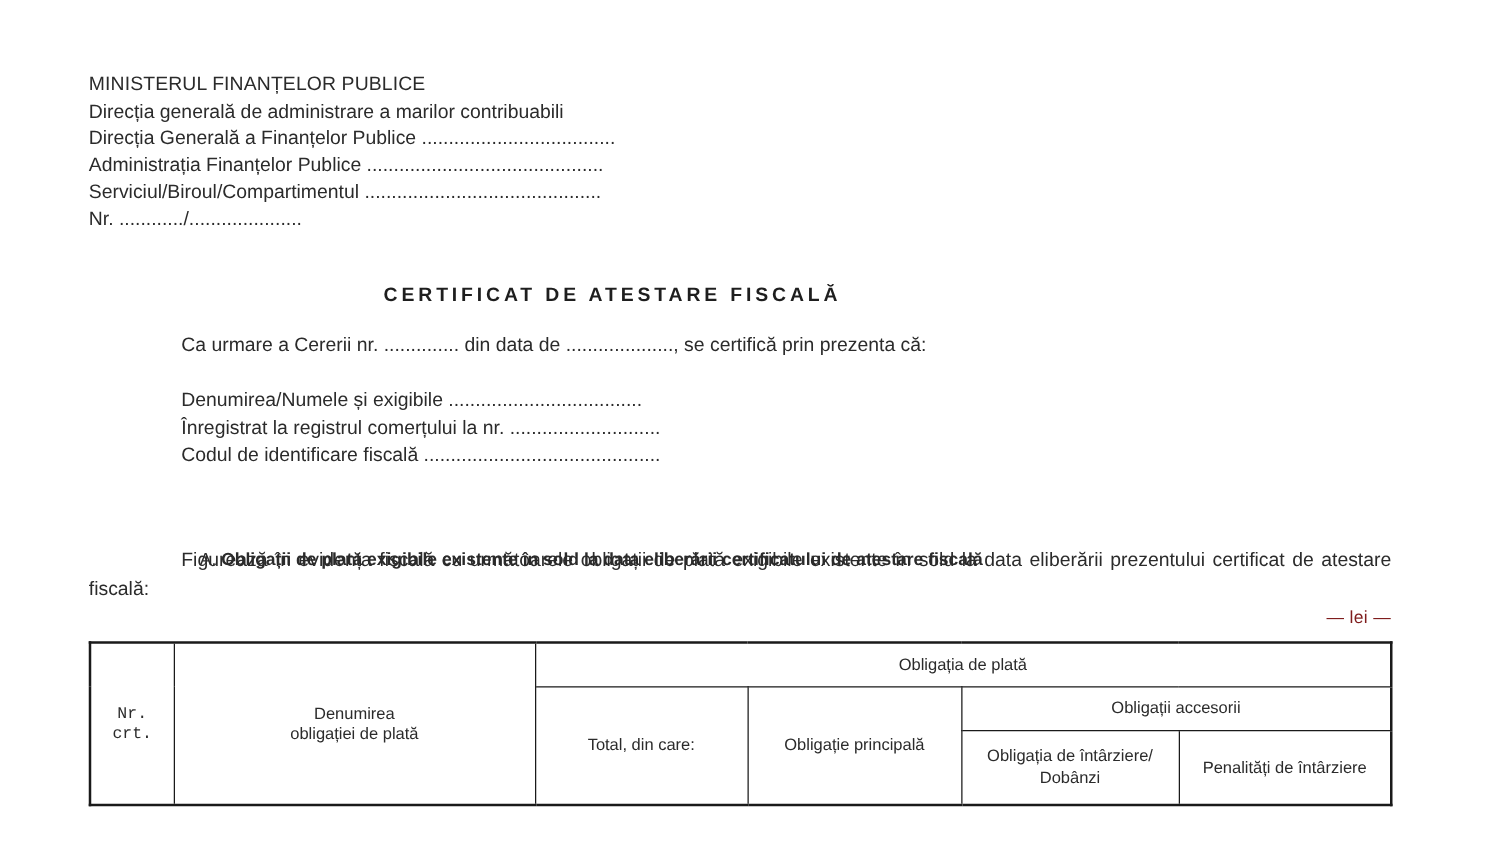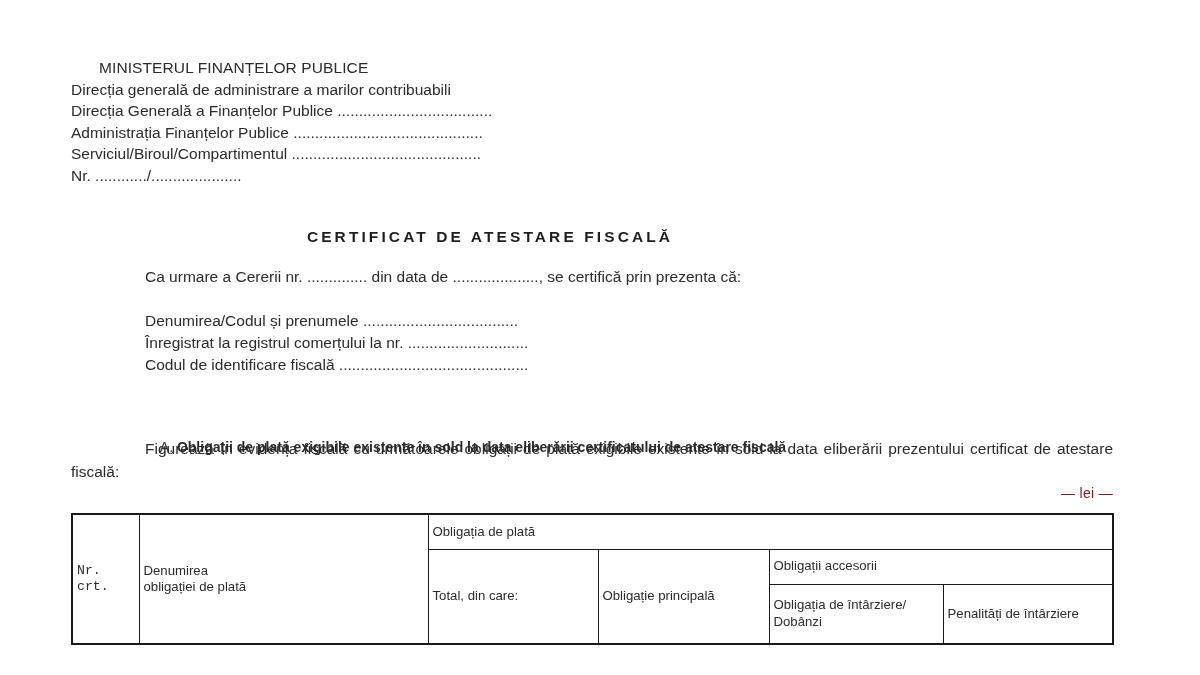--- a/index.html
+++ b/index.html
@@ -32,21 +32,20 @@
     width: 620px;
   }
   .lh-line {
     font-size: 15.5px;
     line-height: 21.6px;
     white-space: pre;
     color: #2b2b2b;
   }
   .lh-line.caps {
     letter-spacing: 0.1px;
-    margin-left: 28px;
   }
 
   
   .doc-title {
     position: absolute;
     left: 0;
     top: 228px;
     width: 980px;
     text-align: center;
     font-size: 15.5px;
@@ -127,21 +126,21 @@
     border-collapse: collapse;
     table-layout: fixed;
     background: #ffffff;
   }
   .oblig-table th {
     border: 1px solid #1a1a1a;
     font-weight: normal;
     font-size: 13.2px;
     line-height: 16.5px;
     color: #2b2b2b;
-    text-align: left;
+    text-align: center;
     vertical-align: middle;
     padding: 2px 4px;
   }
   .oblig-table .outer-left  { border-left-width: 2px; font-family: Liberation Mono, monospace; }
   .oblig-table .outer-right { border-right-width: 2px; }
   .oblig-table .outer-top   { border-top-width: 2px; }
   .oblig-table .outer-bottom{ border-bottom-width: 2px; }
 
   .th-nr     { width: 67px;  }
   .th-den    { width: 289px; }
@@ -168,21 +167,21 @@
     <div class="lh-line">Administrația Finanțelor Publice ............................................</div>
     <div class="lh-line">Serviciul/Biroul/Compartimentul ............................................</div>
     <div class="lh-line">Nr. ............/.....................</div>
   </div>
 
   <div class="doc-title">CERTIFICAT DE ATESTARE FISCALĂ</div>
 
   <div class="intro-line">Ca urmare a Cererii nr. .............. din data de ...................., se certifică prin prezenta că:</div>
 
   <div class="ident-block">
-    <div class="ident-line">Denumirea/Codul și prenumele ....................................</div>
+    <div class="ident-line">Denumirea/Numele și exigibile ....................................</div>
     <div class="ident-line">Înregistrat la registrul comerțului la nr. ............................</div>
     <div class="ident-line">Codul de identificare fiscală ............................................</div>
   </div>
 
   <div class="section-a-heading">
     <span class="lead">A. </span><span class="strong">Obligații de plată exigibile existente în sold la data eliberării certificatului de atestare fiscală</span>
   </div>
 
   <div class="section-a-para">Figurează în evidența fiscală cu următoarele obligații de plată exigibile existente în sold la data eliberării prezentului certificat de atestare fiscală:</div>
 

